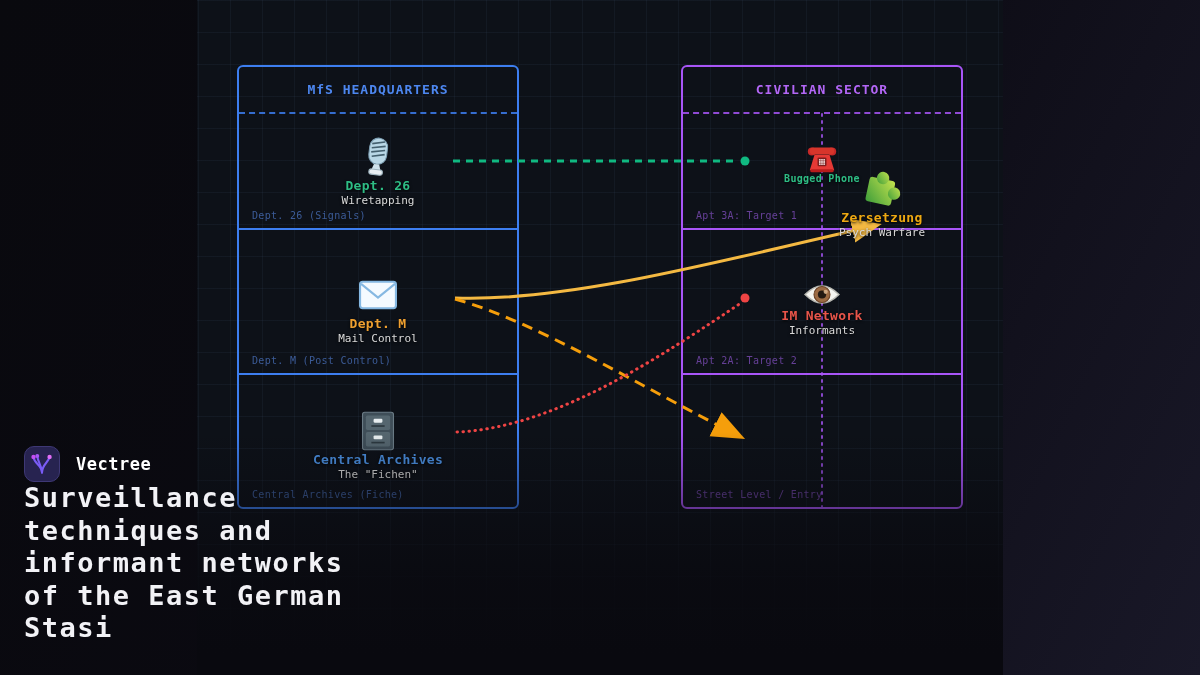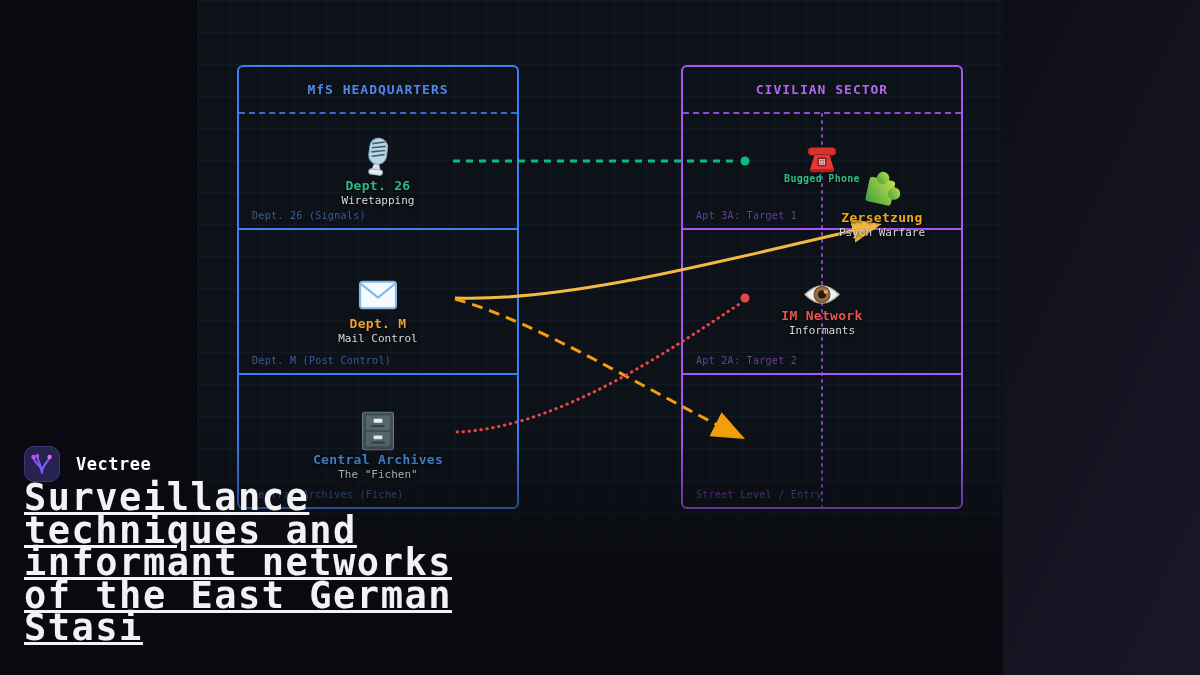--- a/index.html
+++ b/index.html
@@ -38,22 +38,22 @@
   .node .nsmall{font-size:10px;margin-top:0;text-shadow:0 1px 3px rgba(0,0,0,.95);}
   .c-green{color:#2ebd85;} .c-amber{color:#f0a030;} .c-blue{color:#4a8fe0;}
   .c-yellow{color:#eda812;} .c-red{color:#e8554a;}
   .edges{position:absolute;left:0;top:0;z-index:4;}
   
   .brand{position:absolute;left:24px;top:446px;display:flex;align-items:center;z-index:10;}
   .logo{width:36px;height:36px;border-radius:10px;background:#272350;border:1px solid #3e3875;
         display:flex;align-items:center;justify-content:center;box-sizing:border-box;}
   .brand-name{margin-left:16px;color:#ffffff;font-weight:bold;font-size:17px;letter-spacing:.5px;}
   .big-title{position:absolute;left:24px;top:482px;width:430px;margin:0;z-index:10;
-     color:#f2f2f6;font-weight:bold;font-size:37px;line-height:32.5px;letter-spacing:1.5px;
-     white-space:pre-line;font-family:"DejaVu Sans Mono","Liberation Mono",monospace;text-decoration:underline;}
+     color:#f2f2f6;font-weight:bold;font-size:27px;line-height:32.5px;letter-spacing:1.5px;
+     white-space:pre-line;font-family:"DejaVu Sans Mono","Liberation Mono",monospace;}
   .url{position:absolute;right:24px;top:624px;z-index:10;color:#70737c;font-size:13.7px;letter-spacing:.1px;}
 </style>
 </head>
 <body>
 
 <div class="page">
 
   <div class="panel">
 
     <div class="box mfs">

